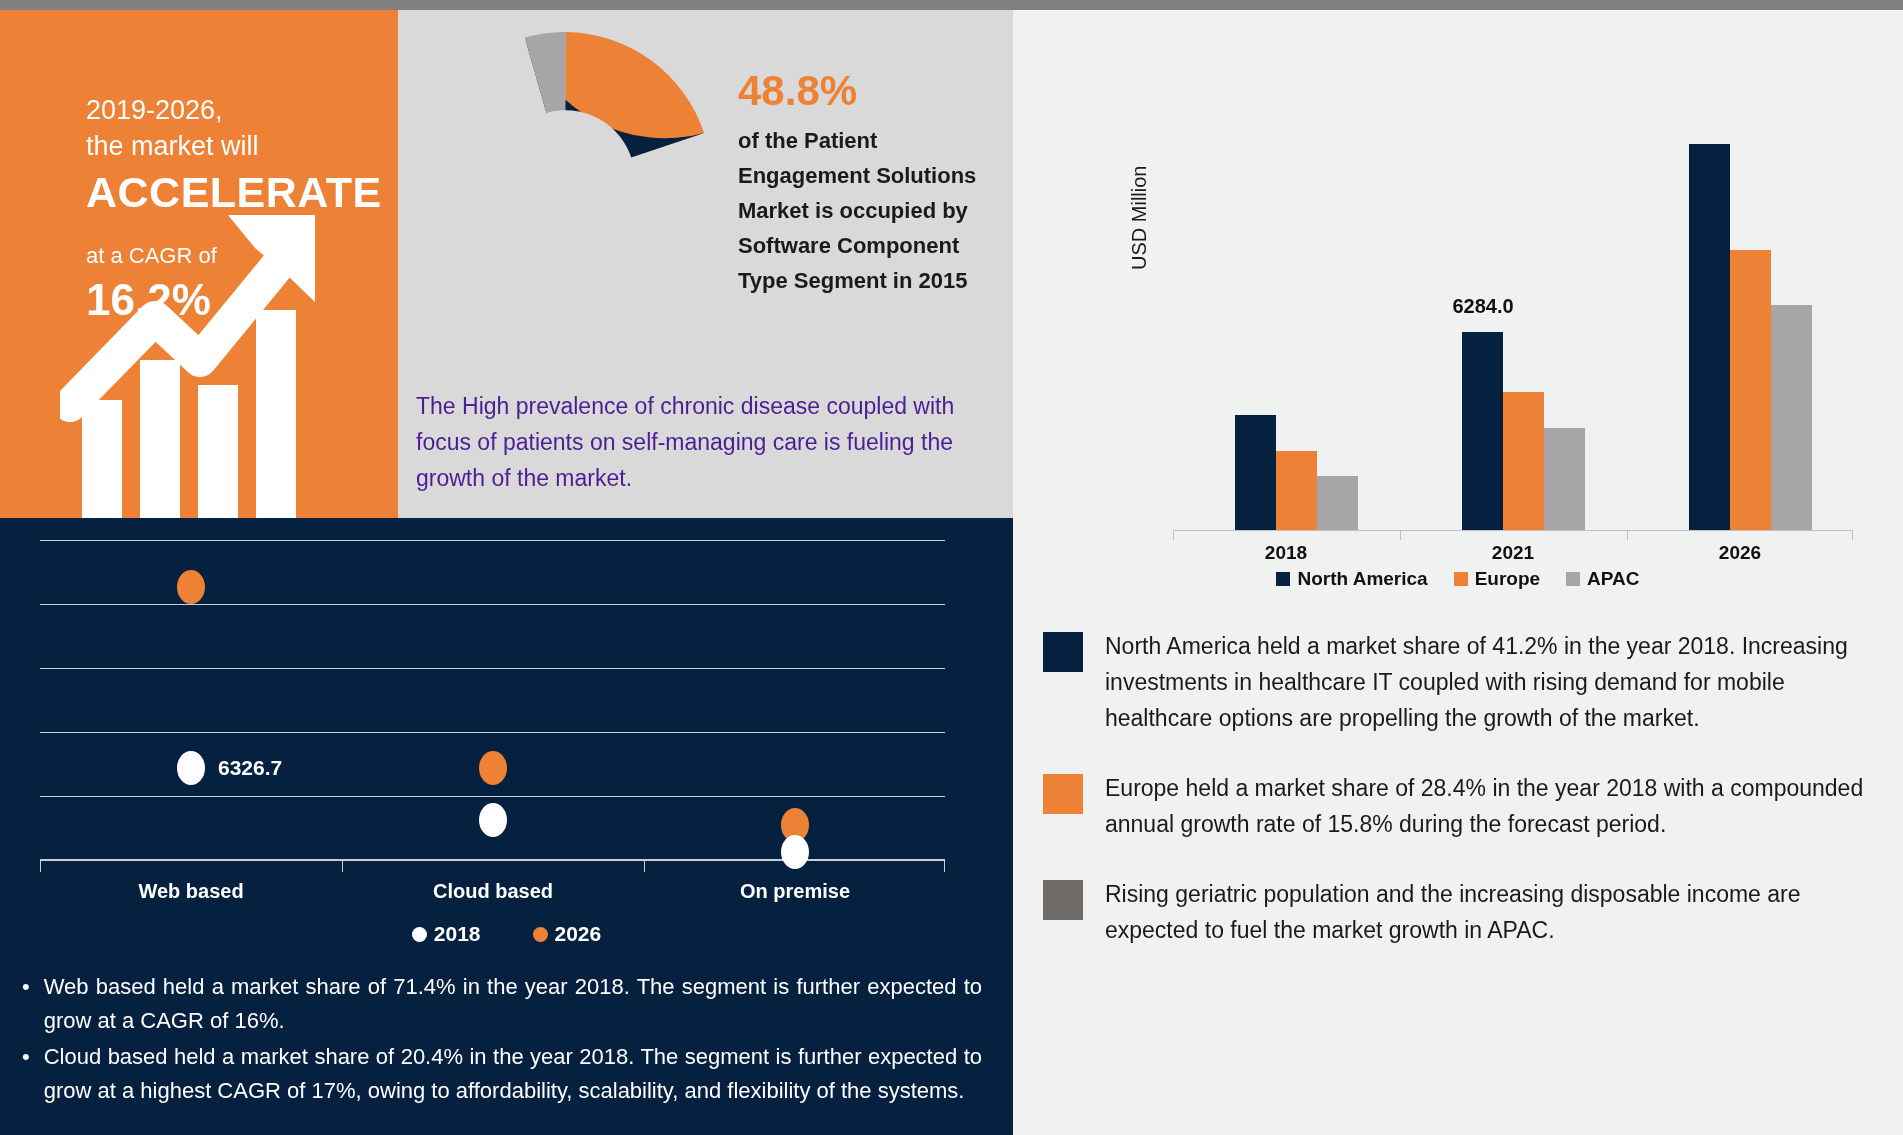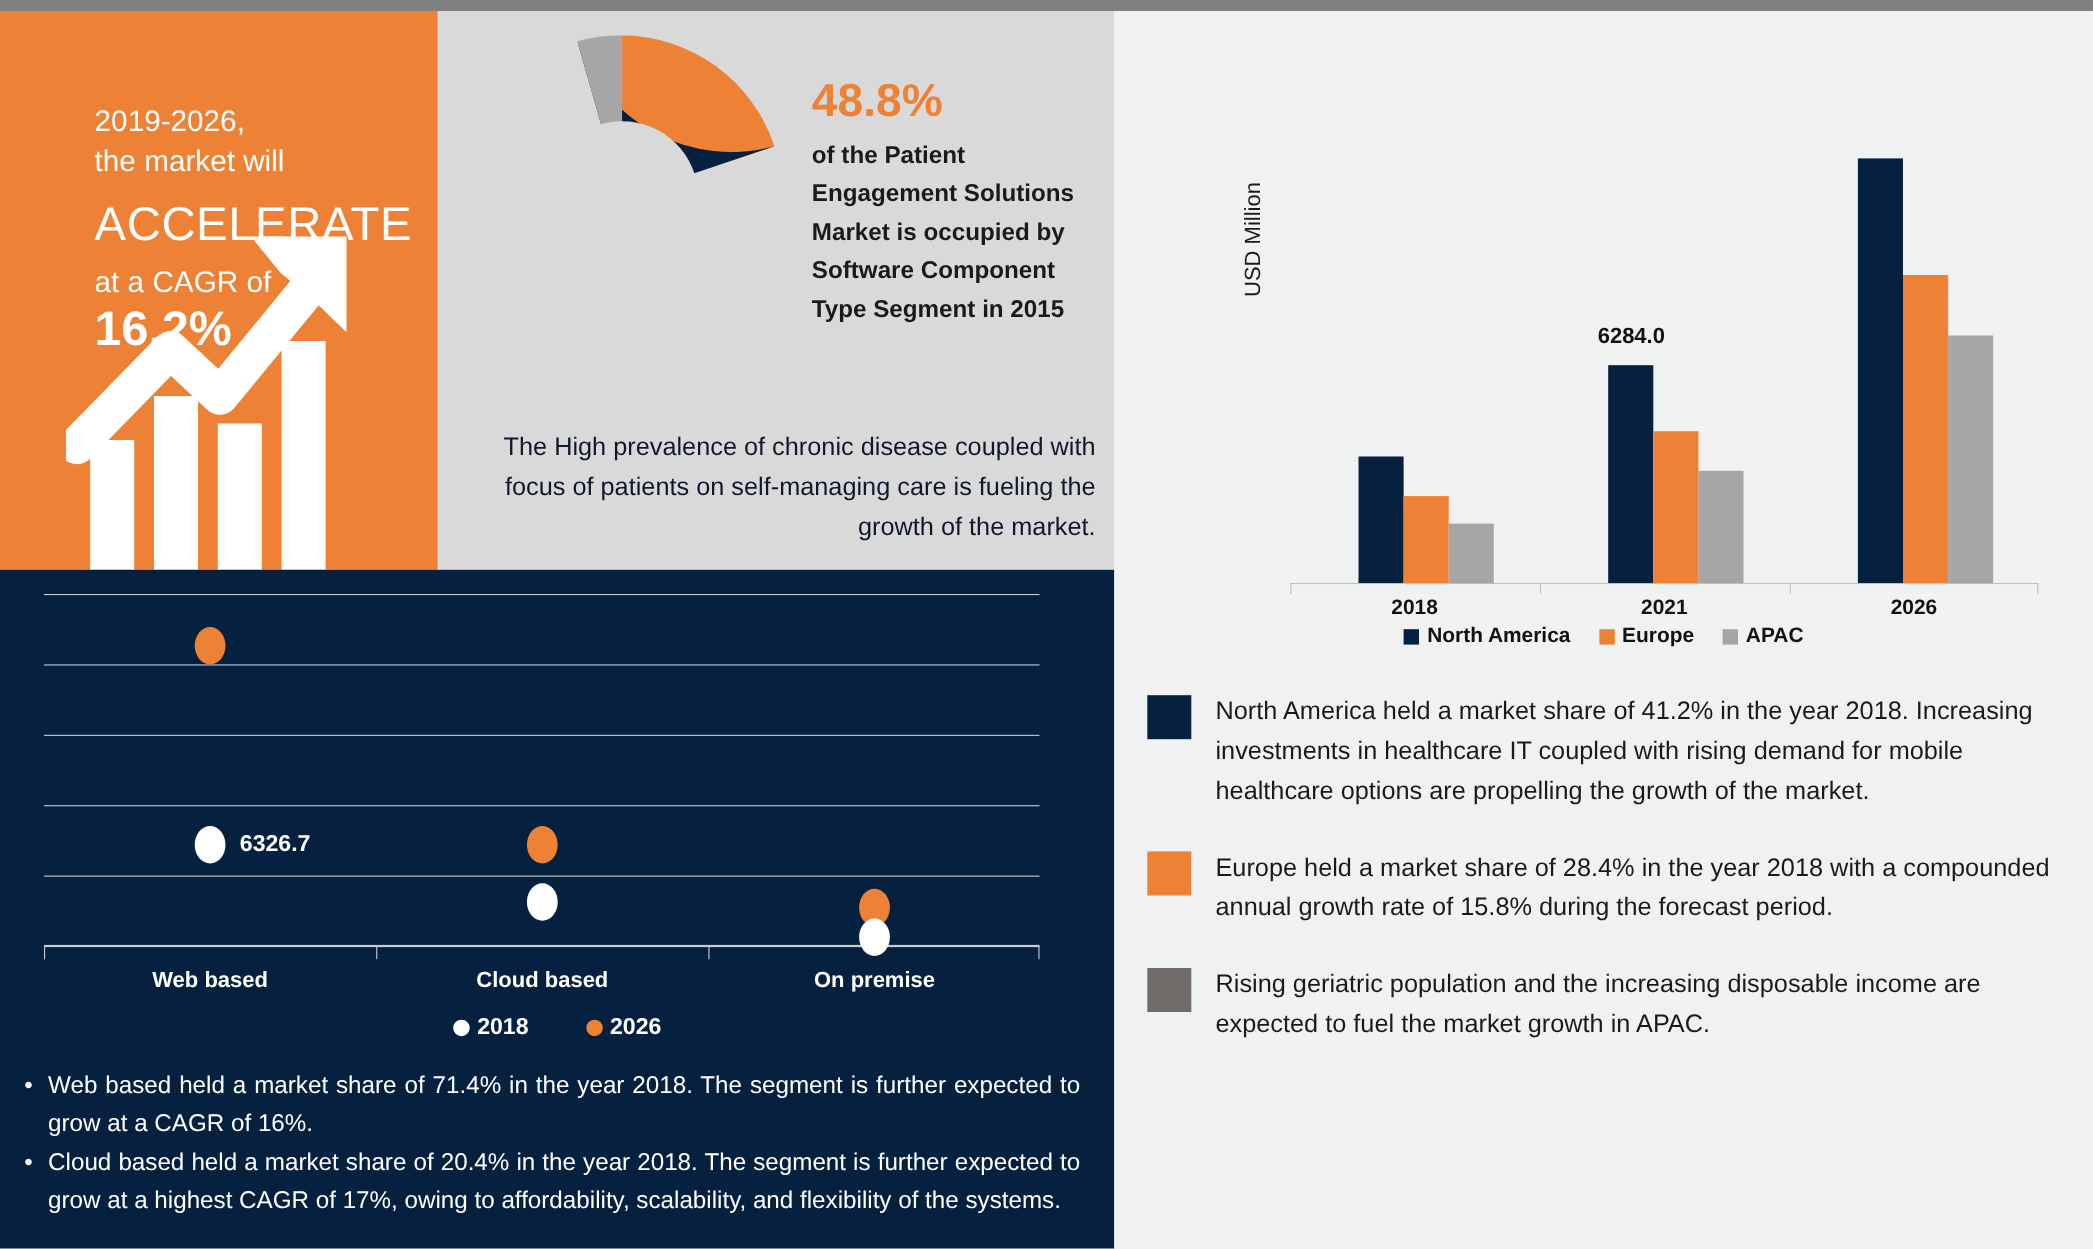--- a/index.html
+++ b/index.html
@@ -17,41 +17,41 @@
   
   .left-col { position:absolute; left:0; top:10px; width:1013px; height:1125px; }
 
   .cagr-panel {
     position:absolute; left:0; top:0; width:398px; height:508px;
     background:#ED8136; overflow:hidden;
   }
   .cagr-text { position:absolute; left:86px; top:82px; width:300px; color:#fff; }
   .cagr-l1 { font-size:27px; line-height:36px; font-weight:400; }
   .cagr-l2 { font-size:27px; line-height:36px; font-weight:400; }
-  .cagr-accel { font-size:43px; line-height:52px; font-weight:400; letter-spacing:.5px; margin-top:14px; }
-  .cagr-l3 { font-size:27px; line-height:36px; font-weight:400; margin-top:8px; }
+  .cagr-accel { font-size:43px; line-height:52px; font-weight:700; letter-spacing:.5px; margin-top:2px; }
+  .cagr-l3 { font-size:22px; line-height:36px; font-weight:400; margin-top:20px; }
   .cagr-pct { font-size:44px; line-height:52px; font-weight:700; }
 
   .growth-icon { position:absolute; left:60px; top:200px; width:300px; height:310px; }
 
   
   .donut-panel {
     position:absolute; left:398px; top:0; width:615px; height:508px;
     background:#D9D9D9;
   }
   .donut-wrap { position:absolute; left:20px; top:22px; width:295px; height:295px; }
   .donut-svg { width:295px; height:295px; display:block; }
 
   .stat-block { position:absolute; left:340px; top:55px; width:250px; }
   .stat-pct { font-size:42px; font-weight:700; color:#ED8136; line-height:52px; }
   .stat-desc { font-size:22px; font-weight:700; color:#1a1a1a; line-height:35px; margin-top:6px; }
 
   .donut-note {
     position:absolute; left:18px; top:378px; width:580px;
-    font-size:23px; line-height:36px; color:#0f172a; font-weight:400;text-align:right;
+    font-size:23px; line-height:36px; color:#4c1d95; font-weight:400;
   }
 
   
   .navy-panel {
     position:absolute; left:0; top:508px; width:1013px; height:617px;
     background:#06203F;
   }
   .dot-chart { position:absolute; left:40px; top:22px; width:905px; height:400px; }
   .gridline { position:absolute; left:0; width:905px; height:1px; background:#C9CDD3; }
   .axis-line { position:absolute; left:0; top:319px; width:905px; height:2px; background:#C9CDD3; }

